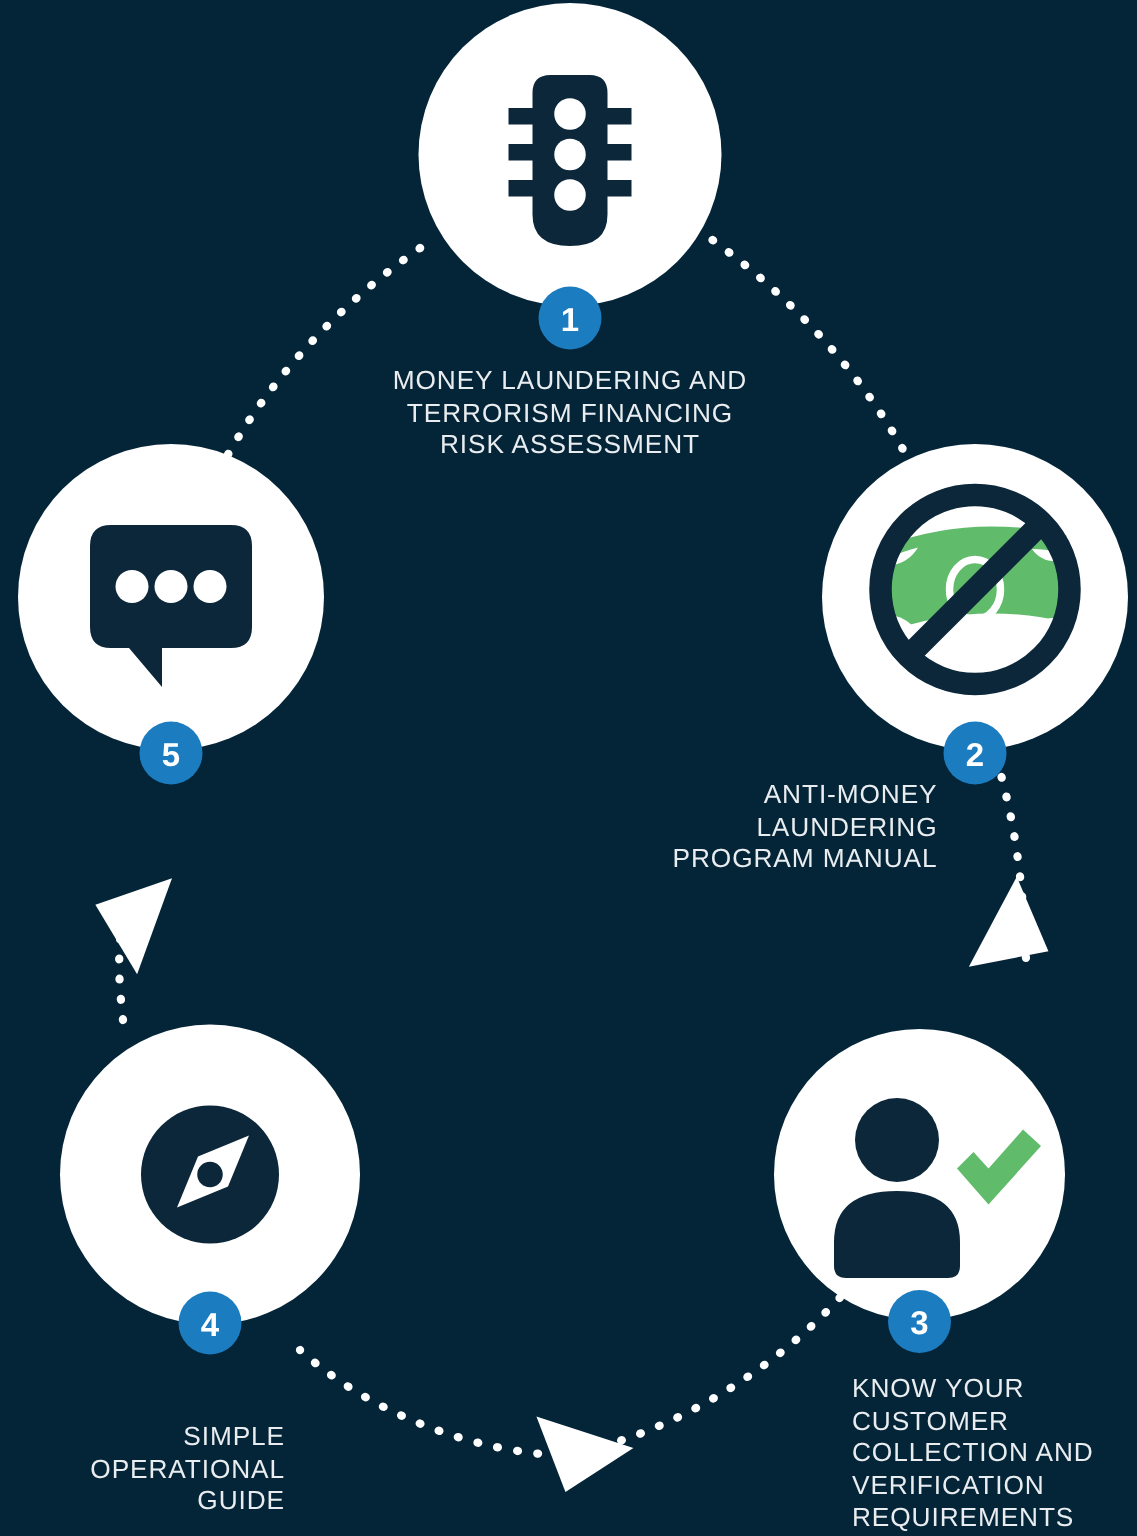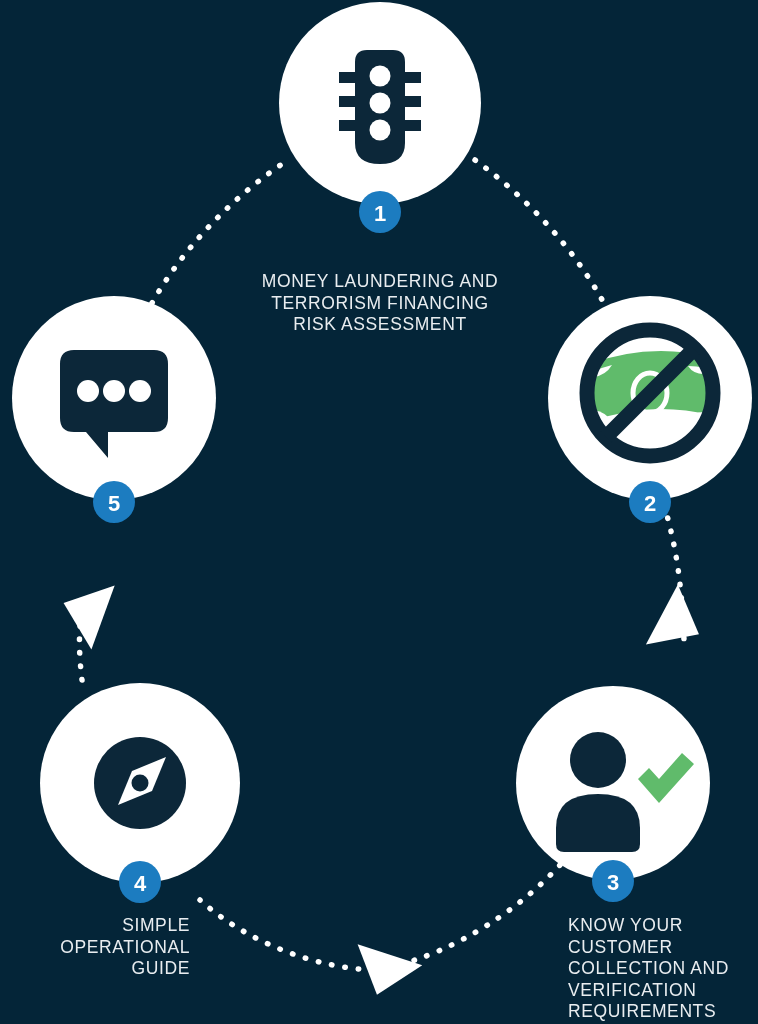--- a/index.html
+++ b/index.html
@@ -15,24 +15,24 @@
   .node-label{
     position:absolute;
     color:#e9edf0;
     font-size:17.5px;
     line-height:21.5px;
     letter-spacing:0.6px;
     text-transform:uppercase;
     white-space:pre-line;
     font-weight:400;
   }
-  .lbl-1{left:190px;top:243px;width:380px;text-align:center;margin-top:28px;}
+  .lbl-1{left:190px;top:243px;width:380px;text-align:center;}
   .lbl-2{left:380px;top:519px;width:245px;text-align:right;}
   .lbl-3{left:568px;top:915px;width:200px;text-align:left;}
-  .lbl-4{left:10px;top:915px;width:180px;text-align:right;}
+  .lbl-4{left:10px;top:947px;width:180px;text-align:right;}
   .lbl-5{left:145px;top:519px;width:240px;text-align:left;}
   .badge-num{
     font-family:"Liberation Sans", sans-serif;
     font-size:22px;font-weight:bold;fill:#ffffff;
     text-anchor:middle;dominant-baseline:central;
   }
 </style>
 </head>
 <body>
 
@@ -131,20 +131,23 @@
         <circle cx="114" cy="502" r="21" fill="#1c7cc0"></circle>
         <text class="badge-num" x="114" y="503">5</text>
       </g>
     </g>
 
   </svg>
 
   <div class="node-label lbl-1">MONEY LAUNDERING AND
 TERRORISM FINANCING
 RISK ASSESSMENT</div>
+  <div class="node-label lbl-2">ANTI-MONEY
+LAUNDERING
+PROGRAM MANUAL</div>
   <div class="node-label lbl-3">KNOW YOUR
 CUSTOMER
 COLLECTION AND
 VERIFICATION
 REQUIREMENTS</div>
   <div class="node-label lbl-4">SIMPLE
 OPERATIONAL
 GUIDE</div>
 
 </div>

